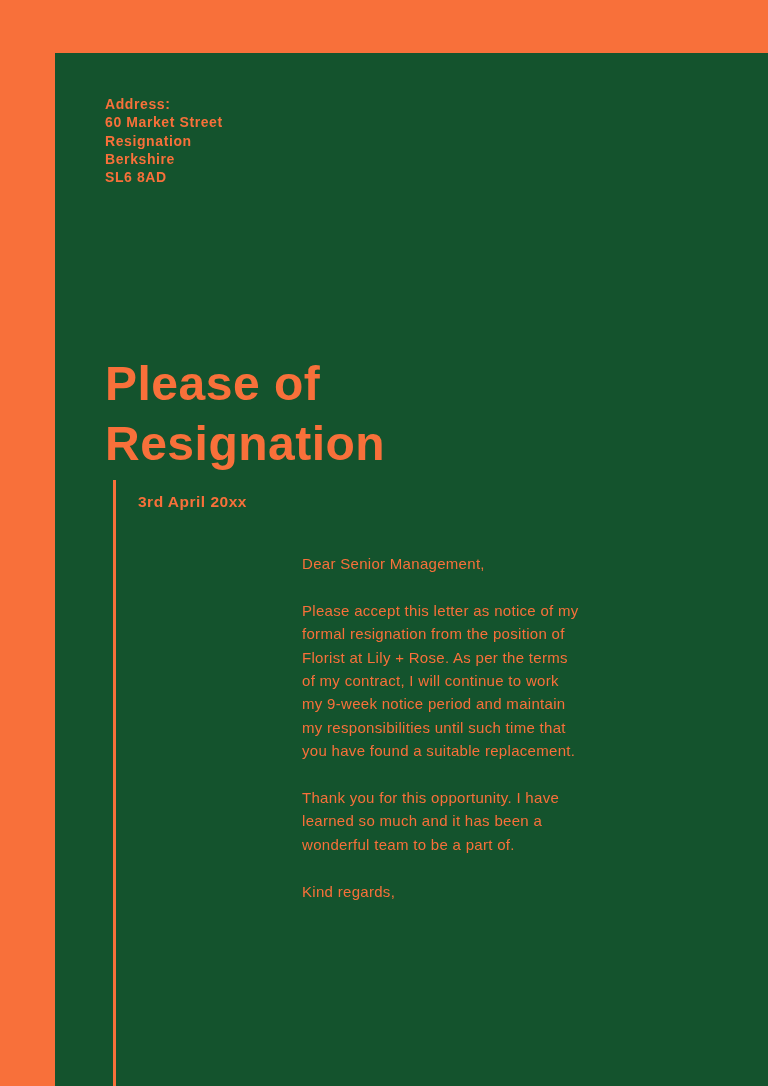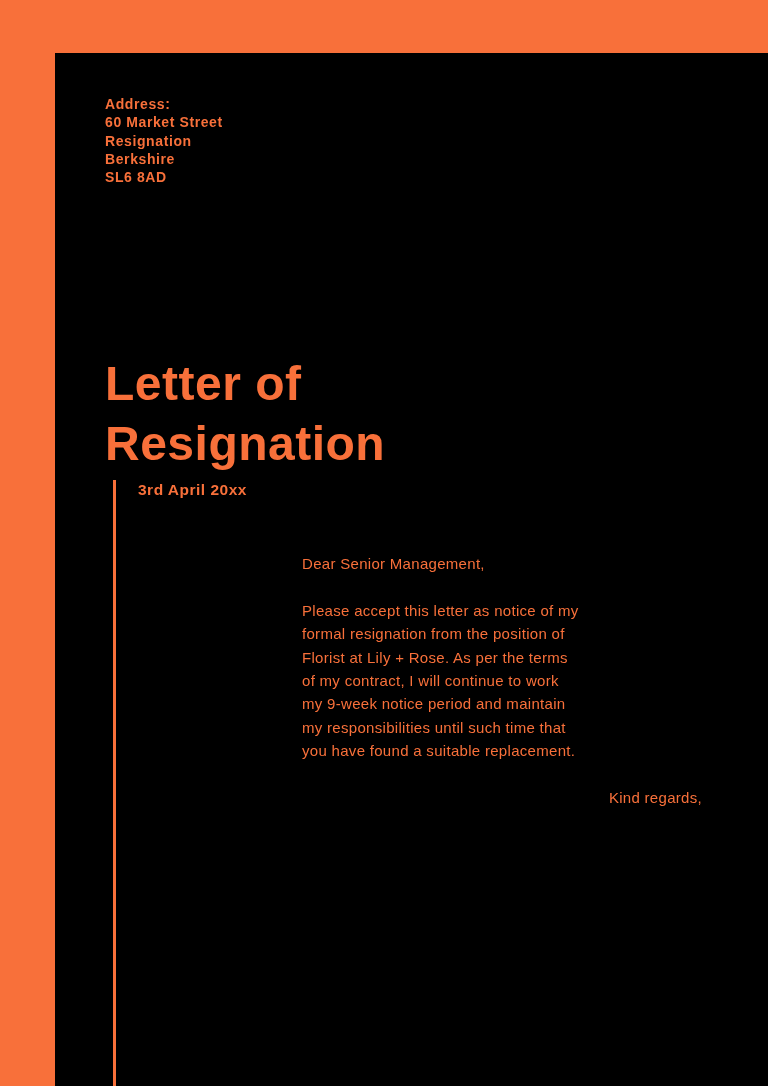--- a/index.html
+++ b/index.html
@@ -4,21 +4,21 @@
 <style>
   html, body {
     margin: 0;
     padding: 0;
     background: #ffffff;
   }
   .page {
     position: relative;
     width: 768px;
     height: 1086px;
-    background: #000000;
+    background: #14532d;
     overflow: hidden;
     font-family: "Liberation Sans", sans-serif;
     color: #F8703A;
   }
   .top-border {
     position: absolute;
     left: 0; top: 0;
     width: 768px; height: 53px;
     background: #F8703A;
   }
@@ -47,71 +47,73 @@
     white-space: pre-line;
   }
   .vertical-rule {
     position: absolute;
     left: 113px; top: 480px;
     width: 3px; height: 606px;
     background: #F8703A;
   }
   .date {
     position: absolute;
-    left: 138px; top: 480px;
+    left: 138px; top: 492px;
     font-size: 15.5px;
     line-height: 19px;
     letter-spacing: 0.5px;
     font-weight: bold;
   }
   .letter-body {
     position: absolute;
     left: 302px; top: 552px;
     width: 400px;
     font-size: 15px;
     line-height: 23.4px;
     letter-spacing: 0.3px;
   }
   .letter-body p {
     margin: 0 0 23.4px 0;
     white-space: pre-line;
   }
   .letter-body p.no-gap {
     margin-bottom: 0;
-    text-align: right;
   }
 </style>
 </head>
 <body>
 
 <div class="page">
 
   <div class="top-border"></div>
   <div class="left-border"></div>
 
   <div class="address">
     <div>Address:</div>
     <div>60 Market Street</div>
     <div>Resignation</div>
     <div>Berkshire</div>
     <div>SL6 8AD</div>
   </div>
 
-  <h1 class="title">Letter of
+  <h1 class="title">Please of
 Resignation</h1>
 
   <div class="vertical-rule"></div>
 
   <div class="date">3rd April 20xx</div>
 
   <div class="letter-body">
     <p>Dear Senior Management,</p>
     <p>Please accept this letter as notice of my
 formal resignation from the position of
 Florist at Lily + Rose. As per the terms
 of my contract, I will continue to work
 my 9-week notice period and maintain
 my responsibilities until such time that
 you have found a suitable replacement.</p>
+    <p>Thank you for this opportunity. I have
+learned so much and it has been a
+wonderful team to be a part of.</p>
     <p class="no-gap">Kind regards,</p>
   </div>
 
 </div>
 
 </body></html>

